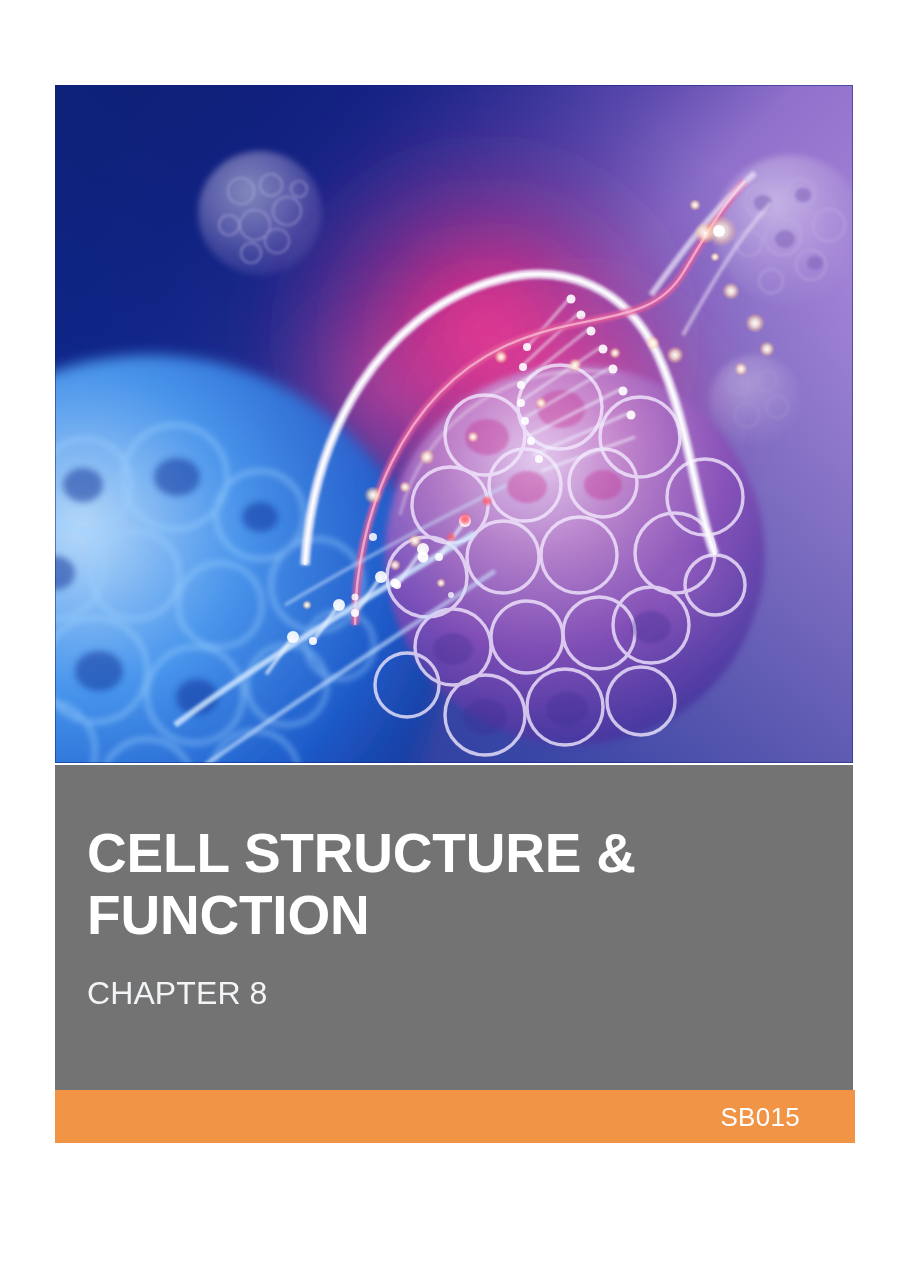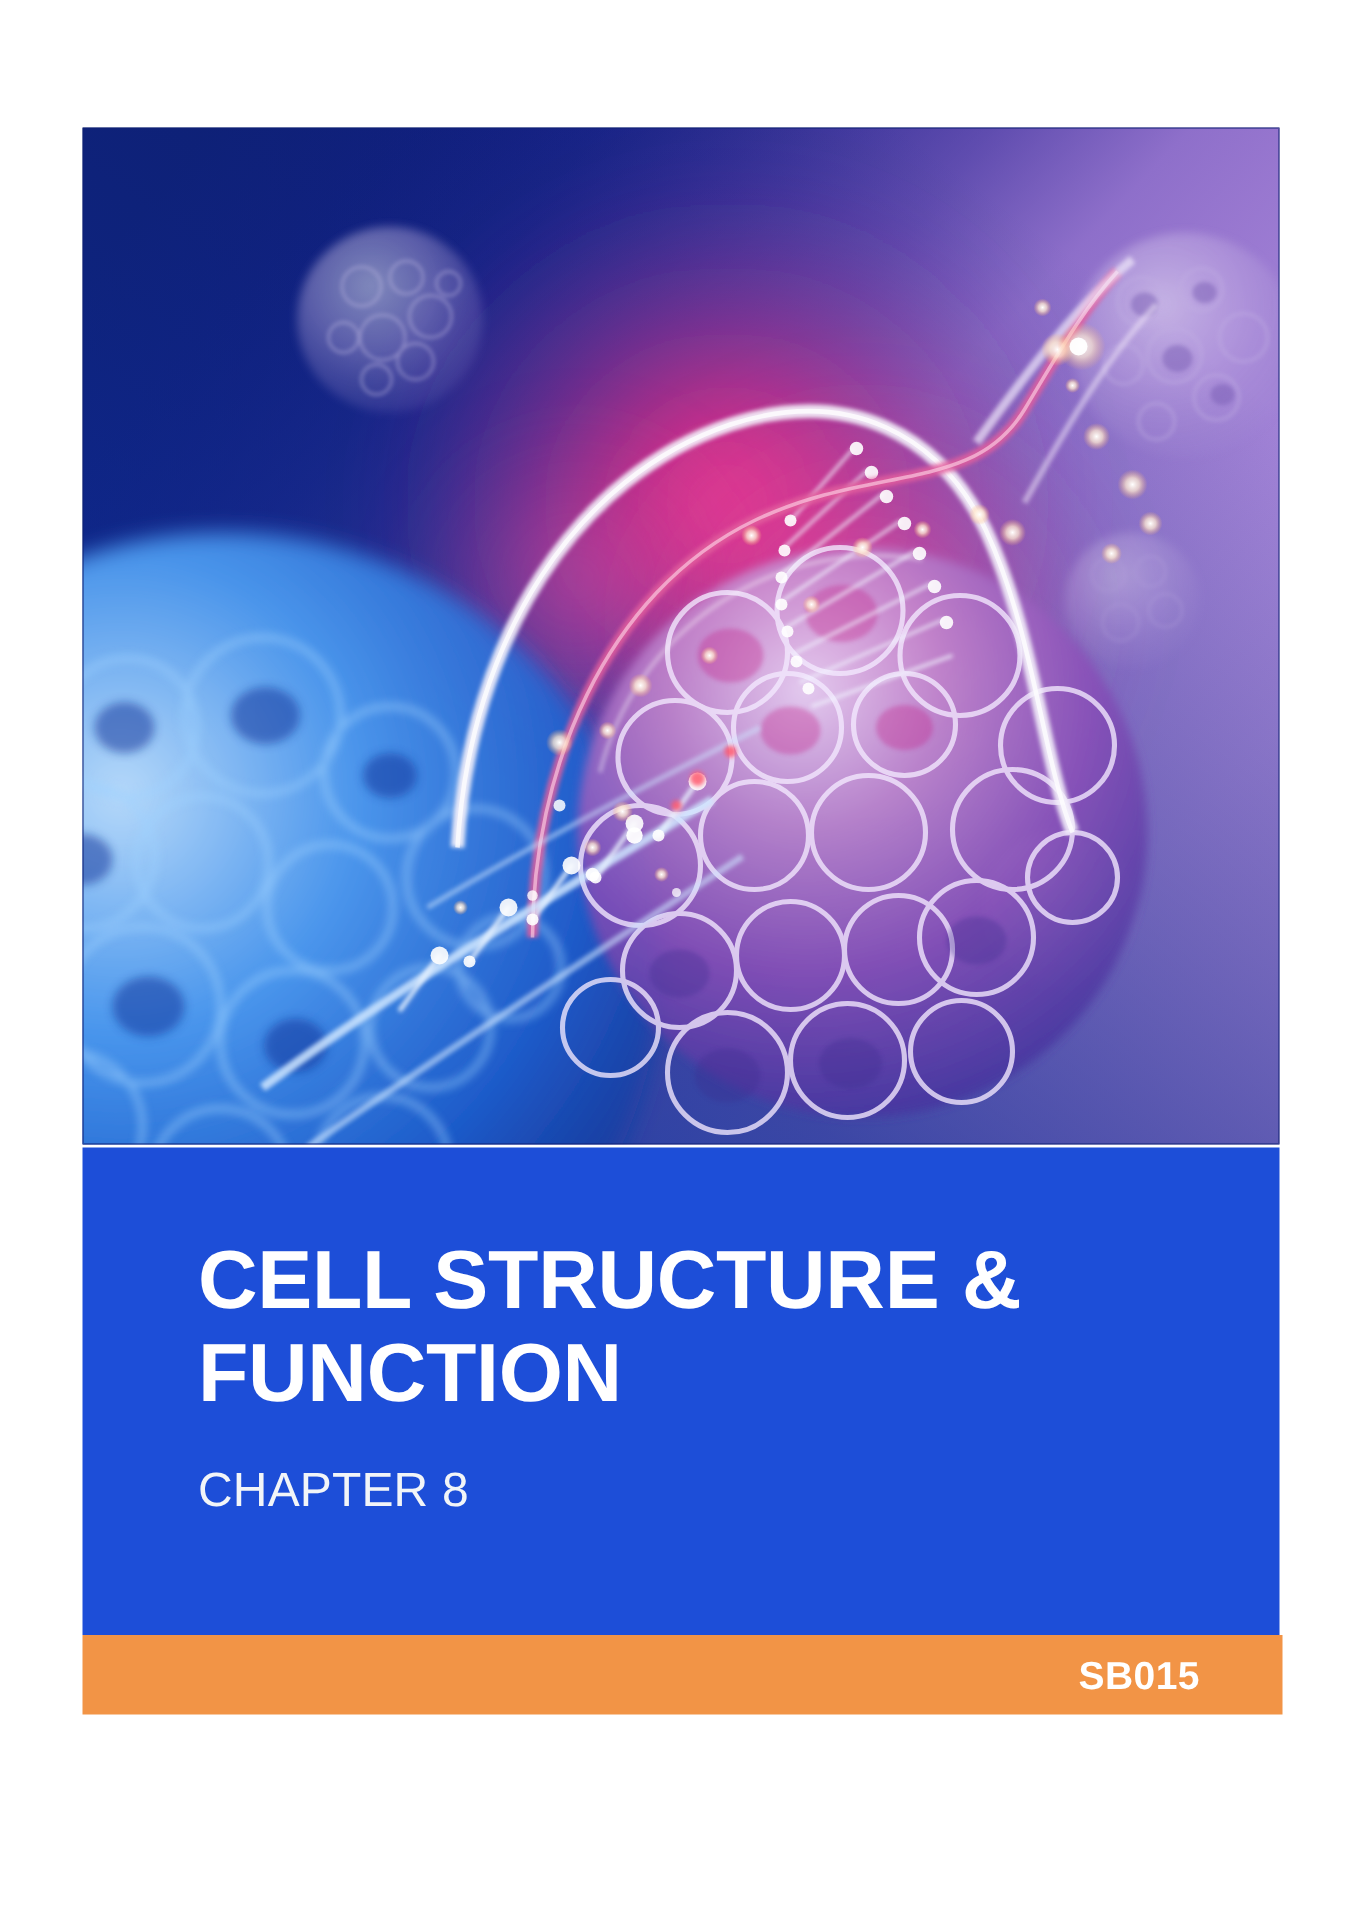--- a/index.html
+++ b/index.html
@@ -44,23 +44,23 @@
     display: block;
   }
 
   
   .title-panel {
     position: absolute;
     left: 55px;
     top: 765px;
     width: 798px;
     height: 325px;
-    background: #1d4ed8;
+    background: #737373;
     box-sizing: border-box;
-    padding: 58px 48px 0 77px;
+    padding: 58px 48px 0 32px;
   }
   .doc-title {
     margin: 0;
     color: #ffffff;
     font-size: 55px;
     font-weight: bold;
     line-height: 1.12;
     letter-spacing: -0.2px;
     white-space: pre-line;
   }
@@ -84,21 +84,21 @@
     background: #f29446;
     box-sizing: border-box;
     display: flex;
     align-items: center;
     justify-content: flex-end;
     padding-right: 55px;
   }
   .course-code {
     color: #ffffff;
     font-size: 26px;
-    font-weight: bold;
+    font-weight: normal;
     letter-spacing: 0.3px;
     line-height: 1;
   }
 </style>
 </head>
 <body>
 
 <div class="cover-page">
 
   <figure class="hero-figure" style="margin:0;">

